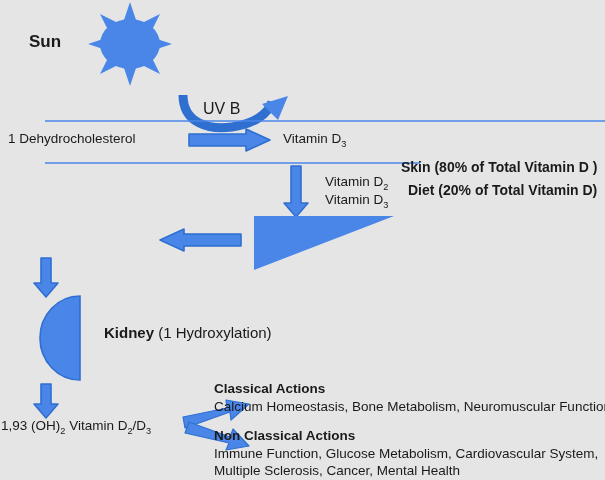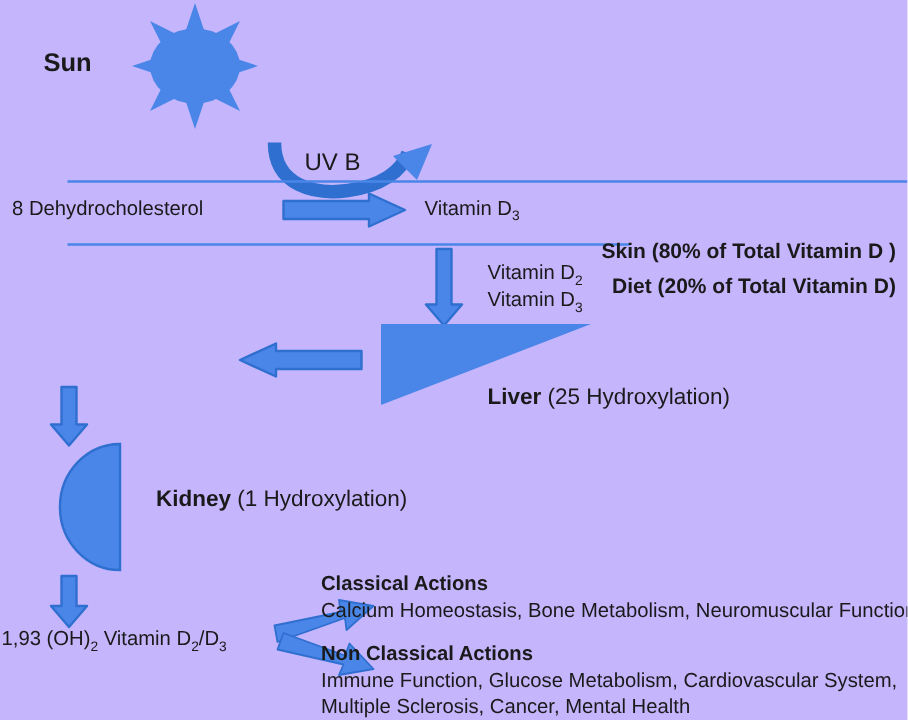--- a/index.html
+++ b/index.html
@@ -4,21 +4,21 @@
 <style>
   html, body {
     margin: 0;
     padding: 0;
     background: #ffffff;
   }
   #canvas {
     position: relative;
     width: 605px;
     height: 480px;
-    background: #c4b5fd;
+    background: #e5e5e5;
     overflow: hidden;
     font-family: "Liberation Sans", sans-serif;
     color: #1a1a1a;
   }
   .lbl {
     position: absolute;
     white-space: nowrap;
     line-height: 1.18;
     font-family: "Liberation Sans", sans-serif;
   }
@@ -92,42 +92,39 @@
     <g>
       <polygon points="185,433 189,422 230,437 233,429 249,446 226,450 229,443" fill="#4a86e8" stroke="#2f6fd0" stroke-width="1.2" stroke-linejoin="round"></polygon>
     </g>
 
   </svg>
 
   <div class="lbl bold" style="left:29px; top:32px; font-size:17px;">Sun</div>
 
   <div class="lbl" style="left:203px; top:100px; font-size:16px;">UV B</div>
 
-  <div class="lbl" style="left:8px; top:131px; font-size:13.5px;">8 Dehydrocholesterol</div>
+  <div class="lbl" style="left:8px; top:131px; font-size:13.5px;">1 Dehydrocholesterol</div>
 
   <div class="lbl" style="left:283px; top:131px; font-size:13.5px;">
     <span>Vitamin D</span><sub>3</sub>
   </div>
 
   <div class="lbl bold" style="left:401px; top:131px; font-size:14px;margin-top:28px;">Skin (80% of Total Vitamin D )</div>
 
   <div class="lbl" style="left:325px; top:174px; font-size:13.5px;">
     <span>Vitamin D</span><sub>2</sub>
   </div>
 
   <div class="lbl" style="left:325px; top:192px; font-size:13.5px;">
     <span>Vitamin D</span><sub>3</sub>
   </div>
 
   <div class="lbl bold" style="left:408px; top:182px; font-size:14px;">Diet (20% of Total Vitamin D)</div>
 
 
-  <div class="lbl" style="left:325px; top:256px; font-size:15px;">
-    <span class="bold">Liver</span><span> (25 Hydroxylation)</span>
-  </div>
 
   <div class="lbl" style="left:104px; top:324px; font-size:15px;">
     <span class="bold">Kidney</span><span> (1 Hydroxylation)</span>
   </div>
 
   <div class="lbl" style="left:1px; top:418px; font-size:13.5px;">
     <span>1,93 (OH)</span><sub>2</sub><span> Vitamin D</span><sub>2</sub><span>/D</span><sub>3</sub>
   </div>
 
   <div class="lbl bold" style="left:214px; top:381px; font-size:13.5px;">Classical Actions</div>

